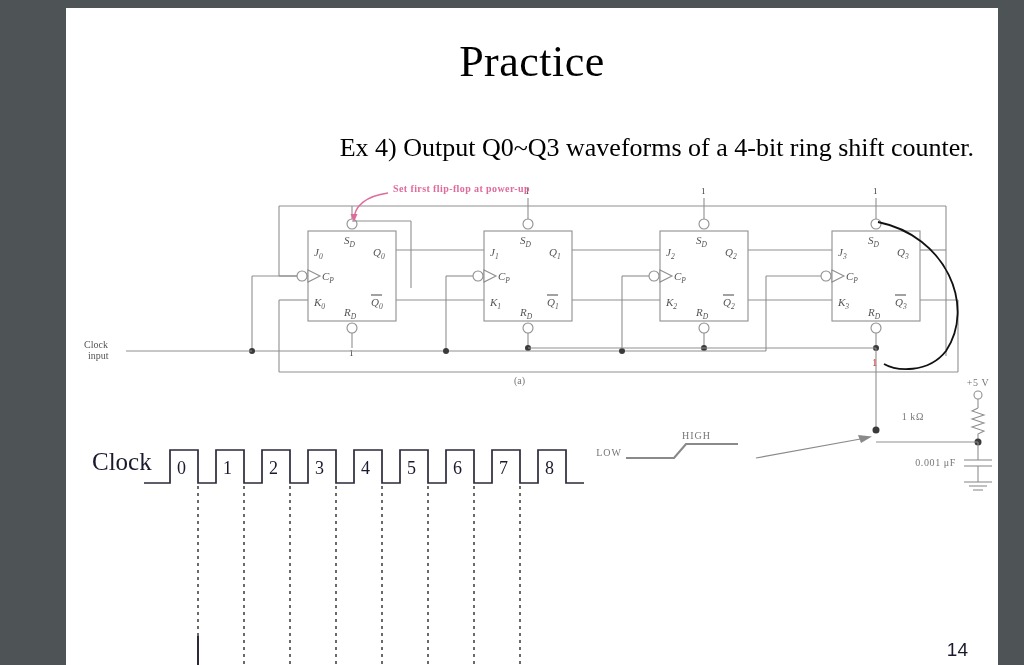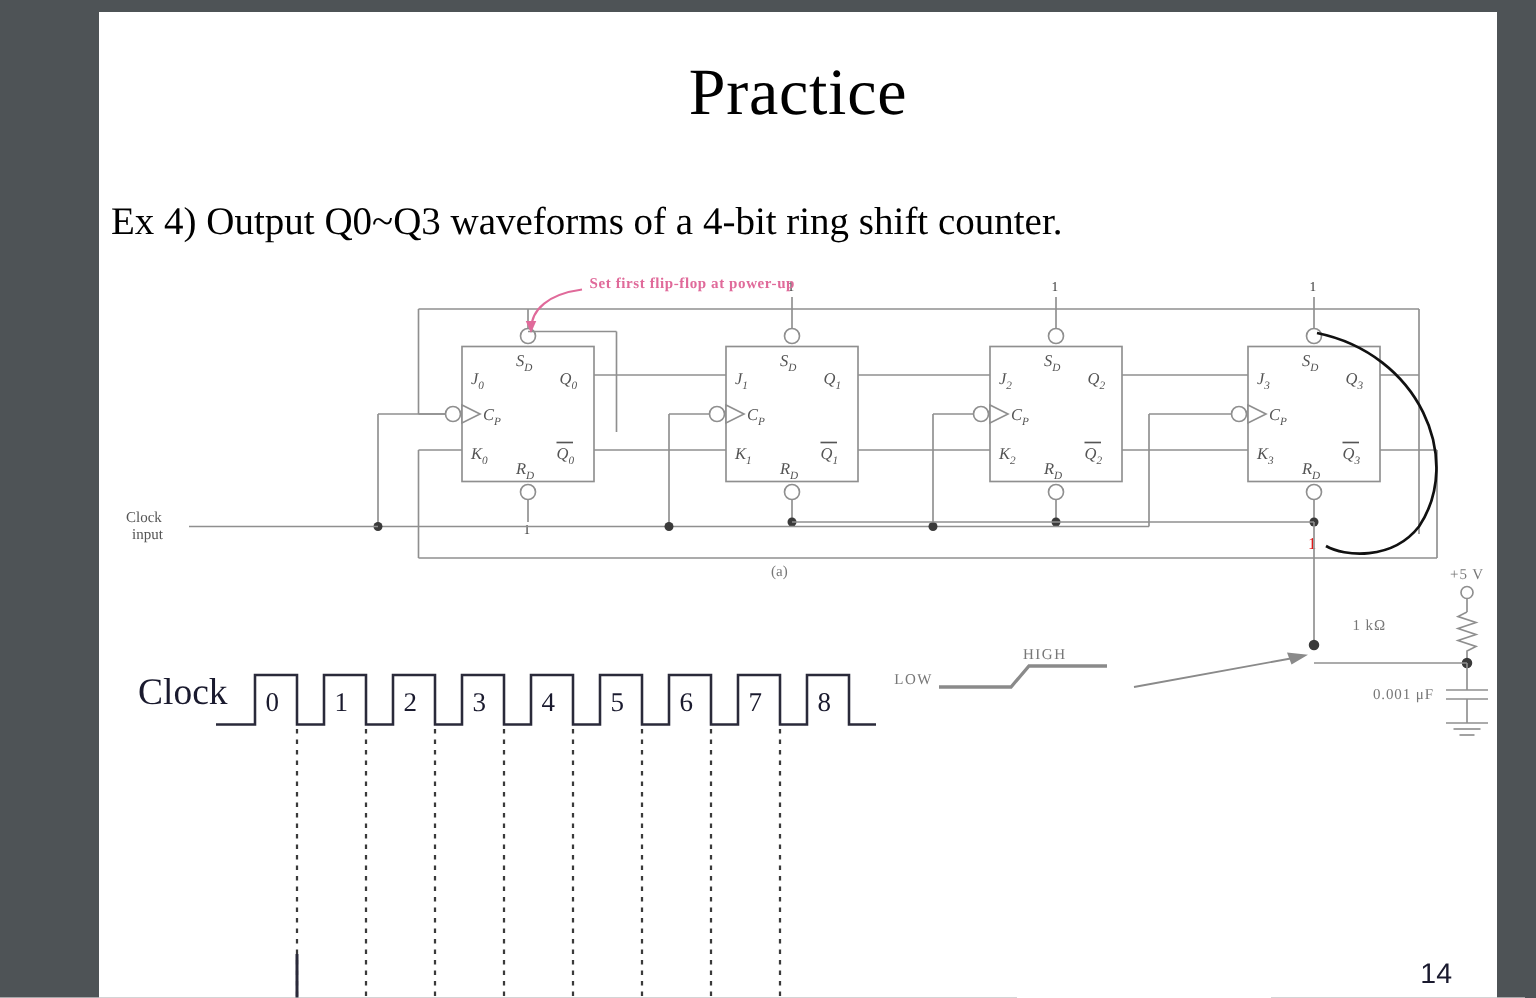--- a/index.html
+++ b/index.html
@@ -21,20 +21,21 @@
     text-align:center;
     font-size:44px;font-weight:400;color:#000;
     font-family:"Liberation Serif", serif;
     letter-spacing:0.5px;
   }
 
   .exline{
     position:absolute;left:8px;top:125px;width:900px;
     font-size:26px;color:#000;
     font-family:"Liberation Serif", serif;
+    text-align:right;
   }
 
   
   .figure{position:absolute;left:0;top:168px;width:932px;height:330px;}
   .figsvg{position:absolute;left:0;top:0;}
 
   
   .clocklabel{
     position:absolute;left:26px;top:440px;
     font-size:25px;color:#1a1a2e;

